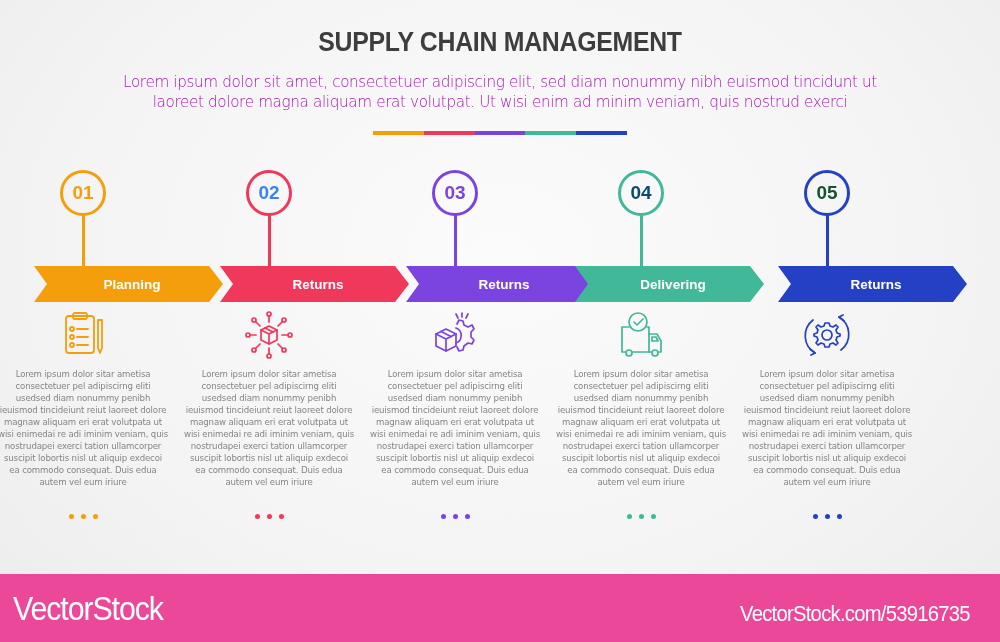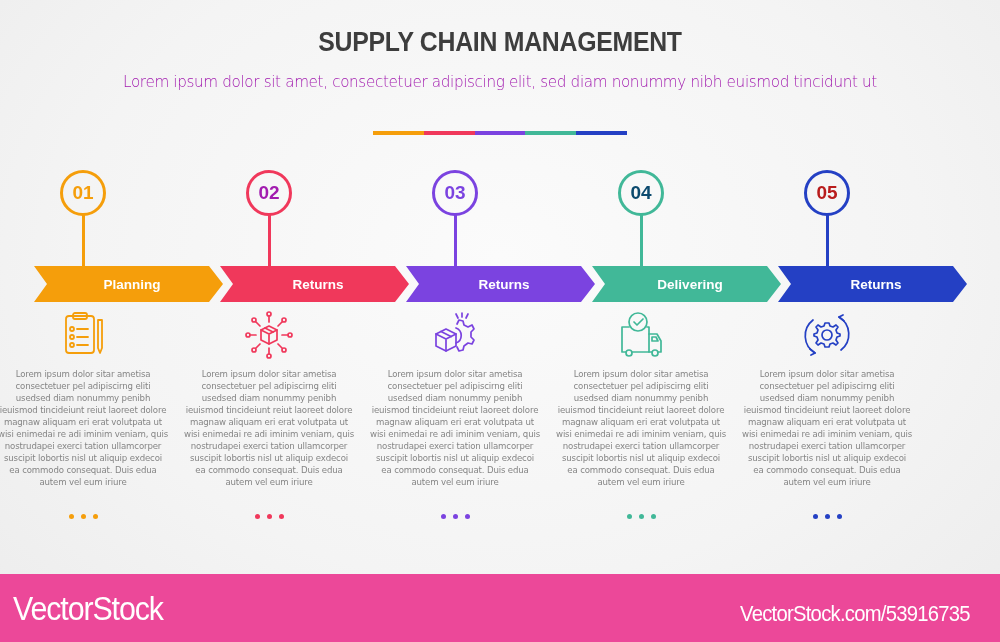--- a/index.html
+++ b/index.html
@@ -66,20 +66,21 @@
     transform: scaleX(0.92); transform-origin:right center;
   }
 </style>
 </head>
 <body>
 
 <div class="canvas">
   <div class="title">SUPPLY CHAIN MANAGEMENT</div>
   <div class="subtitle">
     <div>Lorem ipsum dolor sit amet, consectetuer adipiscing elit, sed diam nonummy nibh euismod tincidunt ut</div>
+    <div>laoreet dolore magna aliquam erat volutpat. Ut wisi enim ad minim veniam, quis nostrud exerci</div>
   </div>
   <div class="colorbar">
     <span style="background: rgb(245, 158, 11);"></span>
     <span style="background: rgb(240, 56, 91);"></span>
     <span style="background: rgb(123, 67, 224);"></span>
     <span style="background: rgb(65, 184, 152);"></span>
     <span style="background: rgb(36, 64, 196);"></span>
   </div>
 
   <div class="step" style="left:-10px">
@@ -106,21 +107,21 @@
     </div>
     <div class="body-text">Lorem ipsum dolor sitar ametisa consectetuer pel adipiscirng eliti usedsed diam nonummy penibh ieuismod tincideiunt reiut laoreet dolore magnaw aliquam eri erat volutpata ut wisi enimedai re adi iminim veniam, quis nostrudapei exerci tation ullamcorper suscipit lobortis nisl ut aliquip exdecoi ea commodo consequat. Duis edua autem vel eum iriure</div>
     <div class="dots">
         <span style="background: rgb(245, 158, 11);"></span>
         <span style="background: rgb(245, 158, 11);"></span>
         <span style="background: rgb(245, 158, 11);"></span>
       </div>
   </div>
 
   <div class="step" style="left:176px">
-    <div class="num-circle" style="border-color: rgb(240, 56, 91); color: #a21caf;">02</div>
+    <div class="num-circle" style="border-color: rgb(240, 56, 91); color: #3b82f6;">02</div>
     <div class="stem" style="background: rgb(240, 56, 91);"></div>
     <div class="arrow" style="left:44px;width:190px">
       <svg width="190" height="36" viewBox="0 0 190 36">
           <polygon points="0,0 175,0 189,18 175,36 0,36 13,18" fill="#F0385B"></polygon>
         </svg>
       <div class="arrow-label">Returns</div>
     </div>
     <div class="icon">
       <svg width="50" height="50" viewBox="0 0 50 50" fill="none" stroke-width="1.7" stroke-linecap="round" stroke-linejoin="round" stroke="#F0385B">
         <path d="M17 20 L25 16 L33 20 L33 30 L25 34 L17 30 Z"></path>
@@ -177,21 +178,21 @@
     <div class="dots">
         <span style="background: rgb(123, 67, 224);"></span>
         <span style="background: rgb(123, 67, 224);"></span>
         <span style="background: rgb(123, 67, 224);"></span>
       </div>
   </div>
 
   <div class="step" style="left:548px">
     <div class="num-circle" style="border-color: rgb(65, 184, 152); color: #0c4a6e;">04</div>
     <div class="stem" style="background: rgb(65, 184, 152);"></div>
-    <div class="arrow" style="left:44px;width:190px">
+    <div class="arrow" style="left:27px;width:190px">
       <svg width="190" height="36" viewBox="0 0 190 36">
           <polygon points="0,0 175,0 189,18 175,36 0,36 13,18" fill="#41B898"></polygon>
         </svg>
       <div class="arrow-label">Delivering</div>
     </div>
     <div class="icon">
       <svg width="50" height="50" viewBox="0 0 50 50" fill="none" stroke-width="1.7" stroke-linecap="round" stroke-linejoin="round" stroke="#41B898">
         <circle cx="22" cy="12" r="9"></circle>
         <path d="M18 12 L21 15 L27 9"></path>
         <path d="M13 17 L6 17 L6 42 L10 42"></path>
@@ -205,21 +206,21 @@
     </div>
     <div class="body-text">Lorem ipsum dolor sitar ametisa consectetuer pel adipiscirng eliti usedsed diam nonummy penibh ieuismod tincideiunt reiut laoreet dolore magnaw aliquam eri erat volutpata ut wisi enimedai re adi iminim veniam, quis nostrudapei exerci tation ullamcorper suscipit lobortis nisl ut aliquip exdecoi ea commodo consequat. Duis edua autem vel eum iriure</div>
     <div class="dots">
         <span style="background: rgb(65, 184, 152);"></span>
         <span style="background: rgb(65, 184, 152);"></span>
         <span style="background: rgb(65, 184, 152);"></span>
       </div>
   </div>
 
   <div class="step" style="left:734px">
-    <div class="num-circle" style="border-color: rgb(36, 64, 196); color: #b91c1c;">05</div>
+    <div class="num-circle" style="border-color: rgb(36, 64, 196); color: #14532d;">05</div>
     <div class="stem" style="background: rgb(36, 64, 196);"></div>
     <div class="arrow" style="left:44px;width:190px">
       <svg width="190" height="36" viewBox="0 0 190 36">
           <polygon points="0,0 175,0 189,18 175,36 0,36 13,18" fill="#2440C4"></polygon>
         </svg>
       <div class="arrow-label">Returns</div>
     </div>
     <div class="icon">
       <svg width="50" height="50" viewBox="0 0 50 50" fill="none" stroke-width="1.7" stroke-linecap="round" stroke-linejoin="round" stroke="#2440C4">
         <path d="M25 13 L27 13 L28 16 L31 17 L34 15 L36 17 L34 20 L35 23 L38 24 L38 26 L35 27 L34 30 L36 33 L34 35 L31 33 L28 34 L27 37 L23 37 L22 34 L19 33 L16 35 L14 33 L16 30 L15 27 L12 26 L12 24 L15 23 L16 20 L14 17 L16 15 L19 17 L22 16 L23 13 Z"></path>

